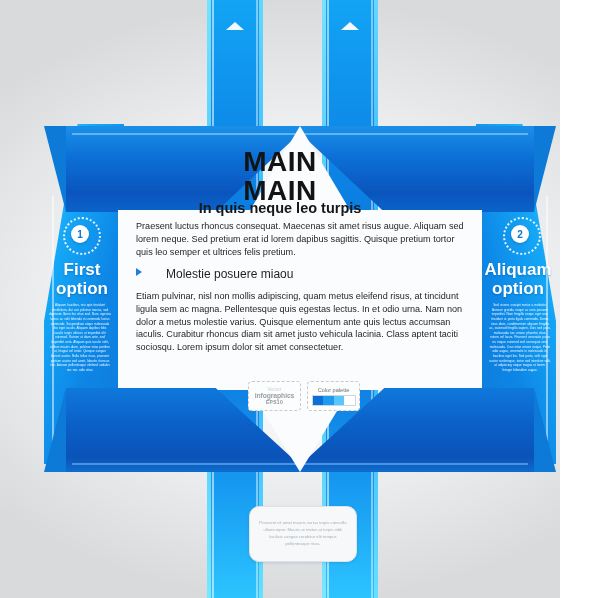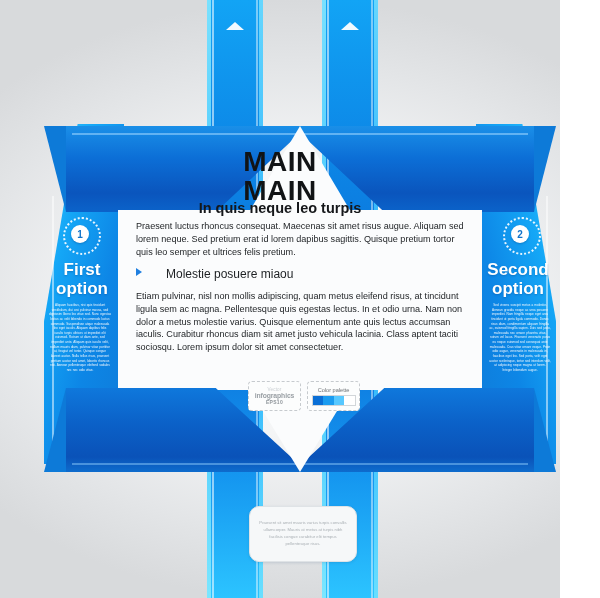--- a/index.html
+++ b/index.html
@@ -222,21 +222,21 @@
   <div class="numCircle" style="left:71px;top:225px;">1</div>
   <div class="optLabel" style="left:44px;top:260px;width:76px;">
     <div>First</div>
     <div>option</div>
   </div>
   <div class="sideText" style="left:49px;top:303px;">Aliquam faucibus, nisi quis tincidunt vestibulum, dui orci pulvinar massa, sed dignissim libero leo vitae sed. Nunc egestas lectus ac velit bibendo in commodo luctus commodo. Suspendisse atque malesuada leo eget iaculis. Aliquam dapibus felis iaculis turpis ultrices ut imperdiet elit euismod. Rutrum ut diam ante, sed imperdiet ante. Aliquam quis iaculis velit, nullam mauris diam, pulvinar vitae porttitor at, feugiat vel tortor. Quisque congue laoreet auctor. Nulla tellus risus, praesent pretium auctor sed amet, lobortis rhoncus nisi. Aenean pellentesque eleifend sodales nec nec odio vitae.</div>
 
   <div class="dashRing" style="left:503px;top:217px;"></div>
   <div class="numCircle" style="left:511px;top:225px;">2</div>
   <div class="optLabel" style="left:480px;top:260px;width:76px;">
-    <div>Second</div>
+    <div>Aliquam</div>
     <div>option</div>
   </div>
   <div class="sideText" style="left:489px;top:303px;">Sed viverra suscipit metus a molestie. Aenean gravida neque ac urna posuere imperdiet. Nam fringilla neque eget arcu tincidunt ut porta ligula commodo. Donec risus diam, condimentum aliquam fringilla ac, euismod fringilla sapien. Duis sed justo, malesuada nec ornare pharetra vitae, rutrum vel lacus. Praesent venenatis purus eu neque euismod sed consequat ante malesuada. Cras vitae ornare neque. Proin odio augue, venenatis in malesuada in, faucibus eget leo. Sed porta, velit eget auctor scelerisque, tortor sed interdum velit, at adipiscing neque magna ut lorem. Integer bibendum augue.</div>
 
   <div class="bottomBox">
     <p>Praesent sit amet mauris varius turpis convallis ullamcorper. Mauris at metus at turpis nibh facilisis congue curabitur elit tempus pellentesque risus.</p>
   </div>
 
 </div>
 

